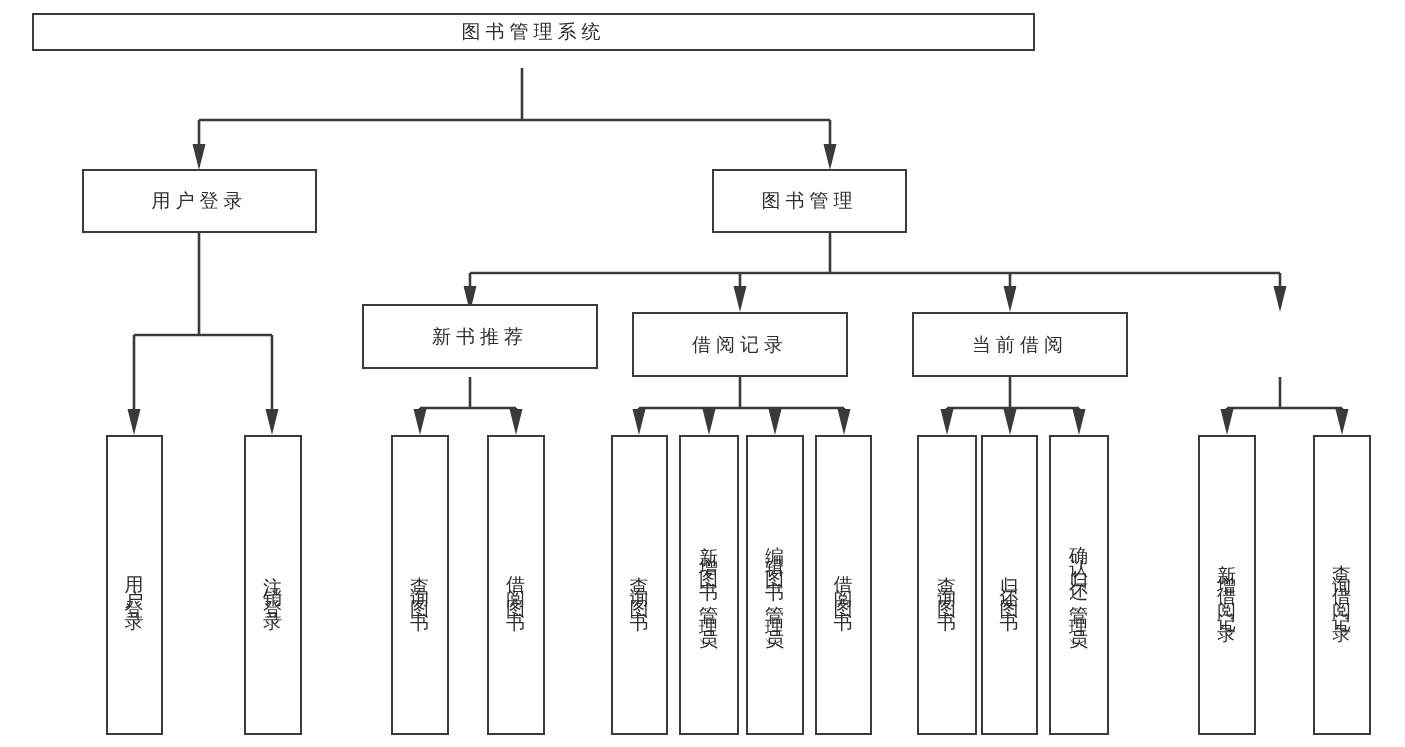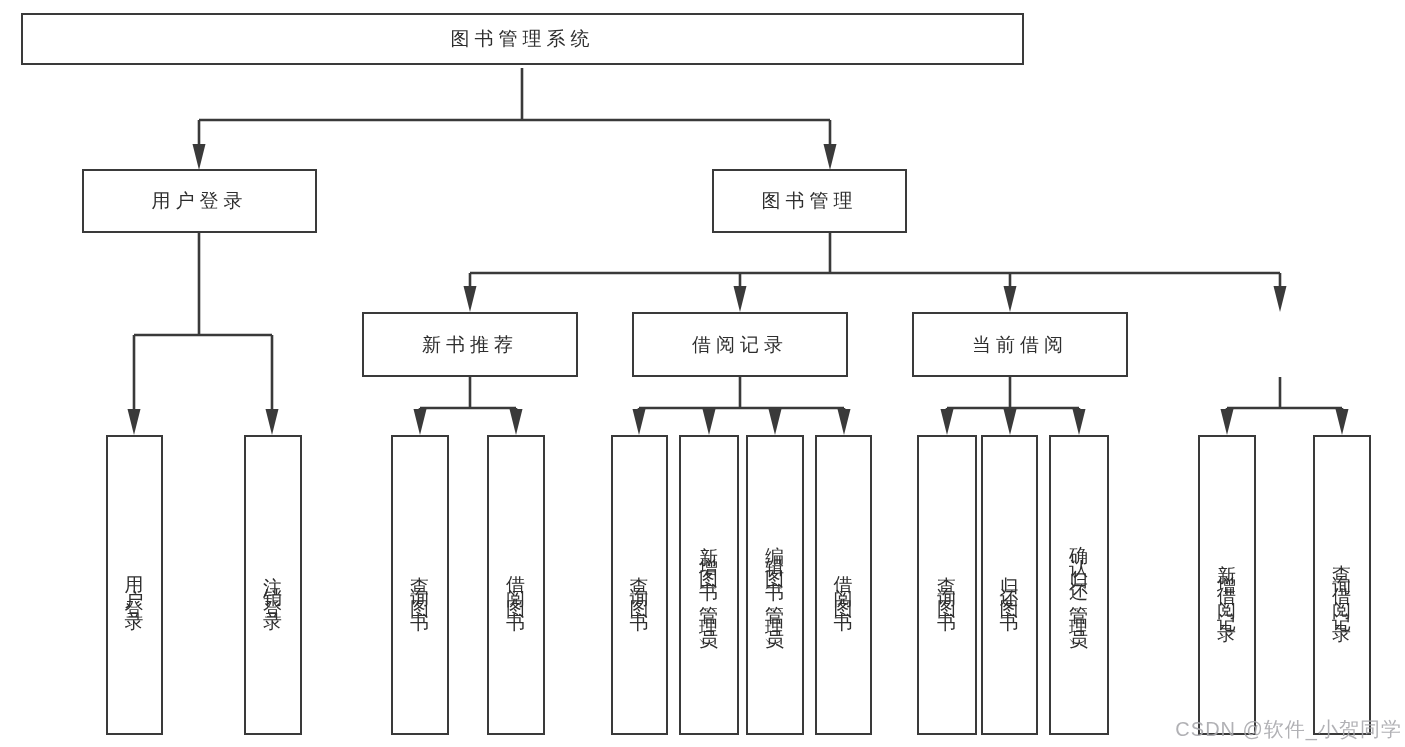--- a/index.html
+++ b/index.html
@@ -81,32 +81,32 @@
       <polygon points="768.5,409 781.5,409 775,435"></polygon>
       <polygon points="837.5,409 850.5,409 844,435"></polygon>
       <polygon points="940.5,409 953.5,409 947,435"></polygon>
       <polygon points="1003.5,409 1016.5,409 1010,435"></polygon>
       <polygon points="1072.5,409 1085.5,409 1079,435"></polygon>
       <polygon points="1220.5,409 1233.5,409 1227,435"></polygon>
       <polygon points="1335.5,409 1348.5,409 1342,435"></polygon>
     </g>
   </svg>
 
-  <div class="node" style="left:21px;top:13px;width:1003px;height:52px">
+  <div class="node" style="left:32px;top:13px;width:1003px;height:38px">
     <span class="h-label">图书管理系统</span>
   </div>
 
   <div class="node" style="left:82px;top:169px;width:235px;height:64px">
     <span class="h-label">用户登录</span>
   </div>
   <div class="node" style="left:712px;top:169px;width:195px;height:64px">
     <span class="h-label">图书管理</span>
   </div>
 
-  <div class="node" style="left:362px;top:312px;width:216px;height:65px">
+  <div class="node" style="left:362px;top:304px;width:236px;height:65px">
     <span class="h-label">新书推荐</span>
   </div>
   <div class="node" style="left:632px;top:312px;width:216px;height:65px">
     <span class="h-label">借阅记录</span>
   </div>
   <div class="node" style="left:912px;top:312px;width:216px;height:65px">
     <span class="h-label">当前借阅</span>
   </div>
 
   <div class="node" style="left:106px;top:435px;width:57px;height:300px">
@@ -146,14 +146,13 @@
     <span class="v-label">确认归还（管理员）</span>
   </div>
 
   <div class="node" style="left:1198px;top:435px;width:58px;height:300px">
     <span class="v-label">新增借阅记录</span>
   </div>
   <div class="node" style="left:1313px;top:435px;width:58px;height:300px">
     <span class="v-label">查询借阅记录</span>
   </div>
 
-  <div class="watermark">CSDN @软件_小贺同学</div>
 </div>
 
 </body></html>

